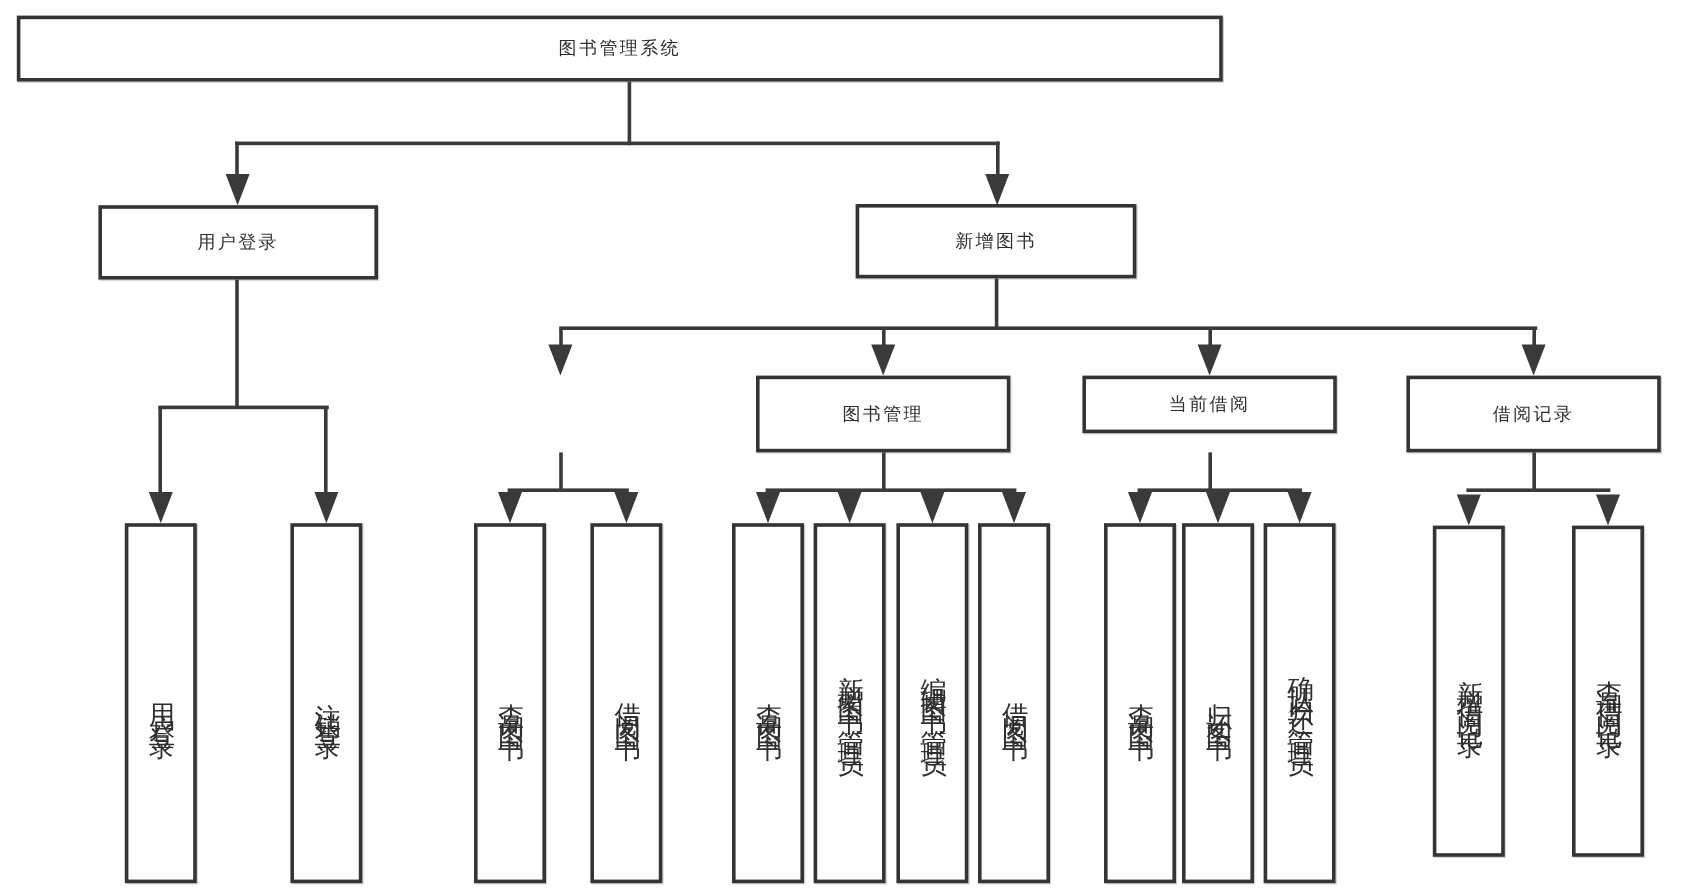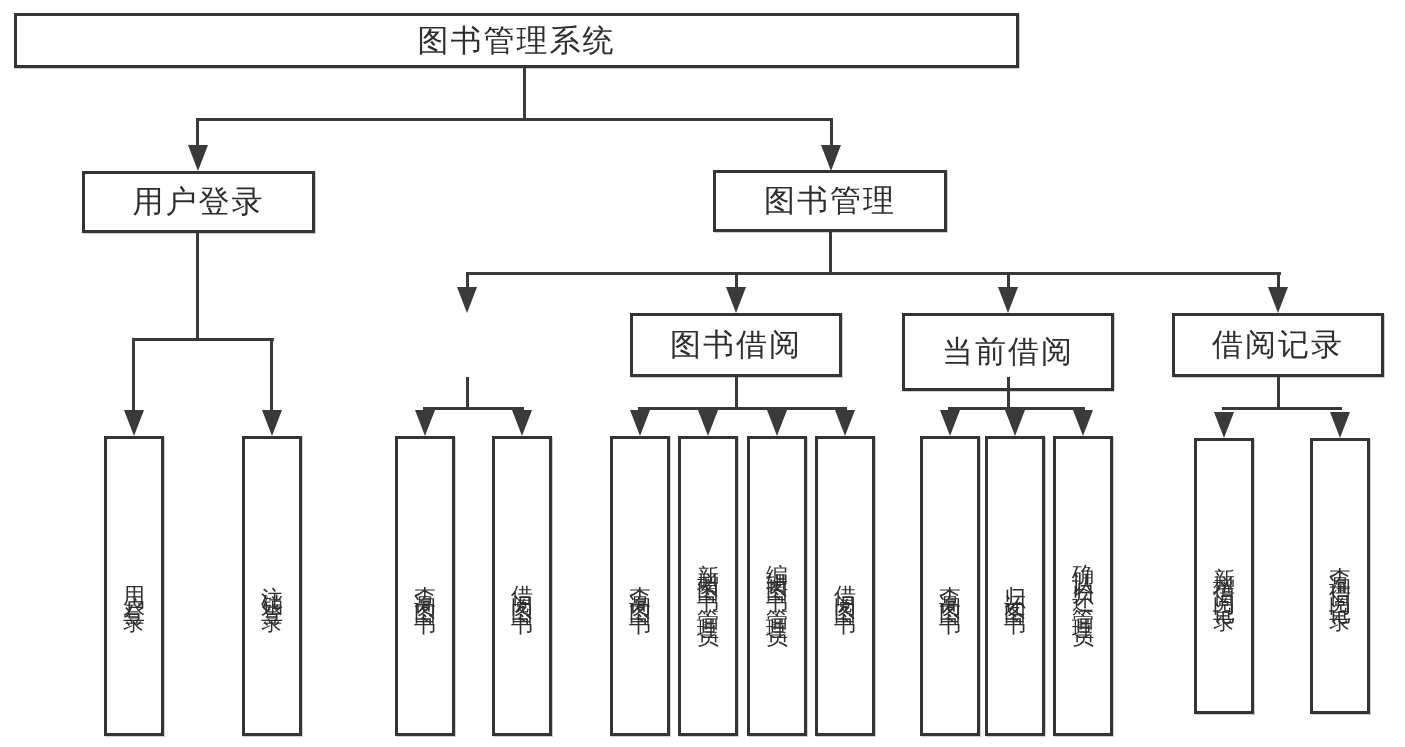--- a/index.html
+++ b/index.html
@@ -16,21 +16,21 @@
     box-sizing: border-box;
     border: 3px solid #343434;
     background: #ffffff;
     display: flex;
     align-items: center;
     justify-content: center;
     color: #2e2e2e;
     box-shadow: 1px 1px 0 rgba(120,120,120,.35);
   }
   .box.h span {
-    font-size: 31px;
+    font-size: 15px;
     letter-spacing: 2px;
     white-space: nowrap;
   }
   .box.v span {
     writing-mode: vertical-rl;
     text-orientation: mixed;
     font-size: 22px;
     letter-spacing: 9px;
     line-height: 1;
   }
@@ -64,21 +64,21 @@
   <div class="ln" style="left:196px;top:118px;width:637px;height:3px"></div>
   <div class="ln" style="left:196px;top:118px;width:3px;height:30px"></div>
   <div class="ln" style="left:830px;top:118px;width:3px;height:30px"></div>
   <div class="ar" style="left:188px;top:145px"></div>
   <div class="ar" style="left:821px;top:145px"></div>
 
   <div class="box h" style="left:82px;top:171px;width:233px;height:62px">
     <span>用户登录</span>
   </div>
   <div class="box h" style="left:713px;top:170px;width:234px;height:62px">
-    <span>图书管理</span>
+    <span>新增图书</span>
   </div>
 
   <div class="ln" style="left:196px;top:233px;width:3px;height:107px"></div>
   <div class="ln" style="left:132px;top:338px;width:142px;height:3px"></div>
   <div class="ln" style="left:132px;top:339px;width:3px;height:72px"></div>
   <div class="ln" style="left:270px;top:339px;width:3px;height:72px"></div>
   <div class="ar" style="left:124px;top:410px"></div>
   <div class="ar" style="left:262px;top:410px"></div>
 
   <div class="ln" style="left:829px;top:232px;width:3px;height:42px"></div>
@@ -86,23 +86,23 @@
   <div class="ln" style="left:466px;top:274px;width:3px;height:16px"></div>
   <div class="ln" style="left:735px;top:274px;width:3px;height:16px"></div>
   <div class="ln" style="left:1007px;top:274px;width:3px;height:16px"></div>
   <div class="ln" style="left:1277px;top:274px;width:3px;height:16px"></div>
   <div class="ar" style="left:457px;top:287px"></div>
   <div class="ar" style="left:726px;top:287px"></div>
   <div class="ar" style="left:998px;top:287px"></div>
   <div class="ar" style="left:1268px;top:287px"></div>
 
   <div class="box h" style="left:630px;top:313px;width:212px;height:64px">
-    <span>图书借阅</span>
+    <span>图书管理</span>
   </div>
-  <div class="box h" style="left:902px;top:313px;width:212px;height:78px">
+  <div class="box h" style="left:902px;top:313px;width:212px;height:48px">
     <span>当前借阅</span>
   </div>
   <div class="box h" style="left:1172px;top:313px;width:212px;height:64px">
     <span>借阅记录</span>
   </div>
 
   <div class="ln" style="left:466px;top:377px;width:3px;height:33px"></div>
   <div class="ln" style="left:423px;top:407px;width:101px;height:3px"></div>
   <div class="ar" style="left:415px;top:410px"></div>
   <div class="ar" style="left:512px;top:410px"></div>

